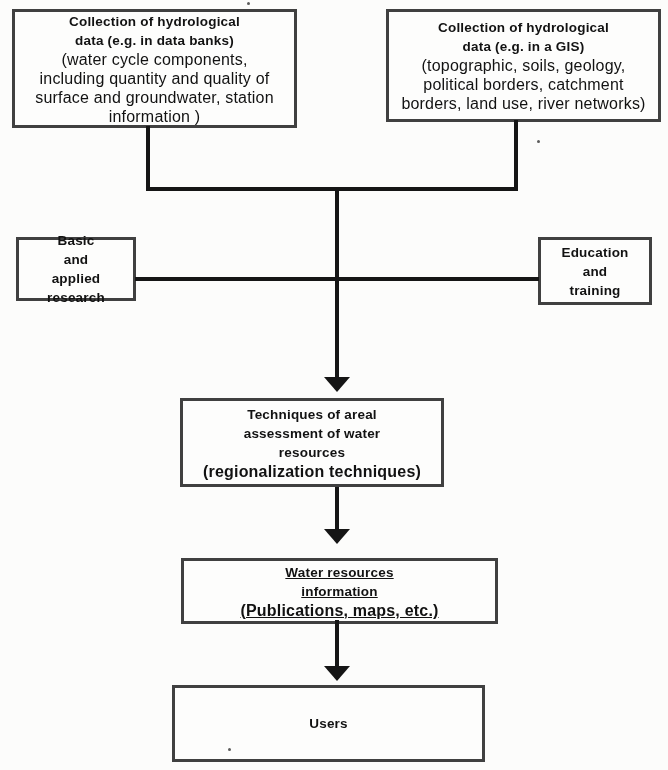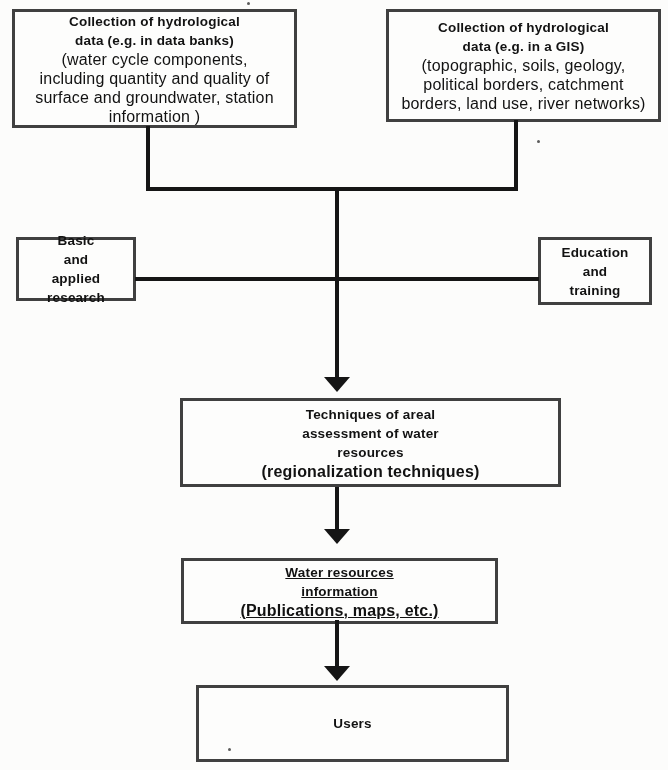--- a/index.html
+++ b/index.html
@@ -63,23 +63,23 @@
     border-radius: 50%;
     background: #333;
     opacity: 0.8;
   }
 
   
   #node-hydro     { left: 12px;  top: 9px;   width: 285px; height: 119px; }
   #node-physio    { left: 386px; top: 9px;   width: 275px; height: 113px; }
   #node-research  { left: 16px;  top: 237px; width: 120px; height: 64px; }
   #node-education { left: 538px; top: 237px; width: 114px; height: 68px; }
-  #node-tech      { left: 180px; top: 398px; width: 381px; height: 89px; }
+  #node-tech      { left: 180px; top: 398px; width: 264px; height: 89px; }
   #node-info      { left: 181px; top: 558px; width: 317px; height: 66px; text-decoration: underline; }
-  #node-users     { left: 196px; top: 685px; width: 313px; height: 77px; }
+  #node-users     { left: 172px; top: 685px; width: 313px; height: 77px; }
 
   
   #conn-hydro-down    { left: 146px; top: 126px; width: 4px;   height: 64px; }
   #conn-physio-down   { left: 514px; top: 120px; width: 4px;   height: 70px; }
   #conn-merge-h       { left: 146px; top: 187px; width: 372px; height: 4px; }
   #conn-main-v        { left: 335px; top: 190px; width: 4px;   height: 188px; }
   #arrow1             { left: 324px; top: 377px; }
   #conn-research-edu  { left: 135px; top: 277px; width: 404px; height: 4px; }
   #conn-tech-info     { left: 335px; top: 487px; width: 4px;   height: 43px; }
   #arrow2             { left: 324px; top: 529px; }

